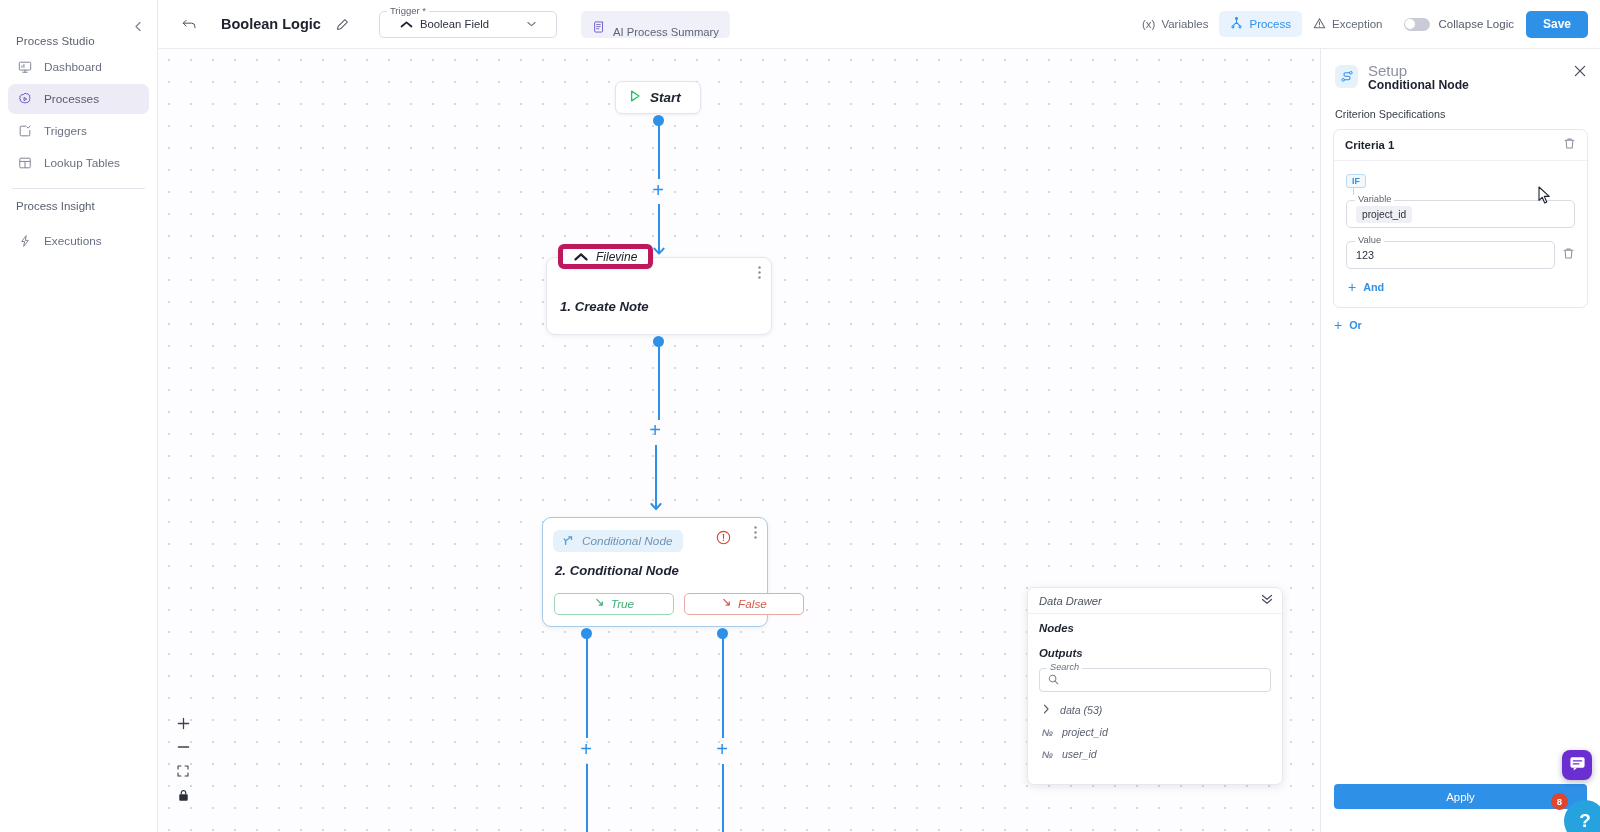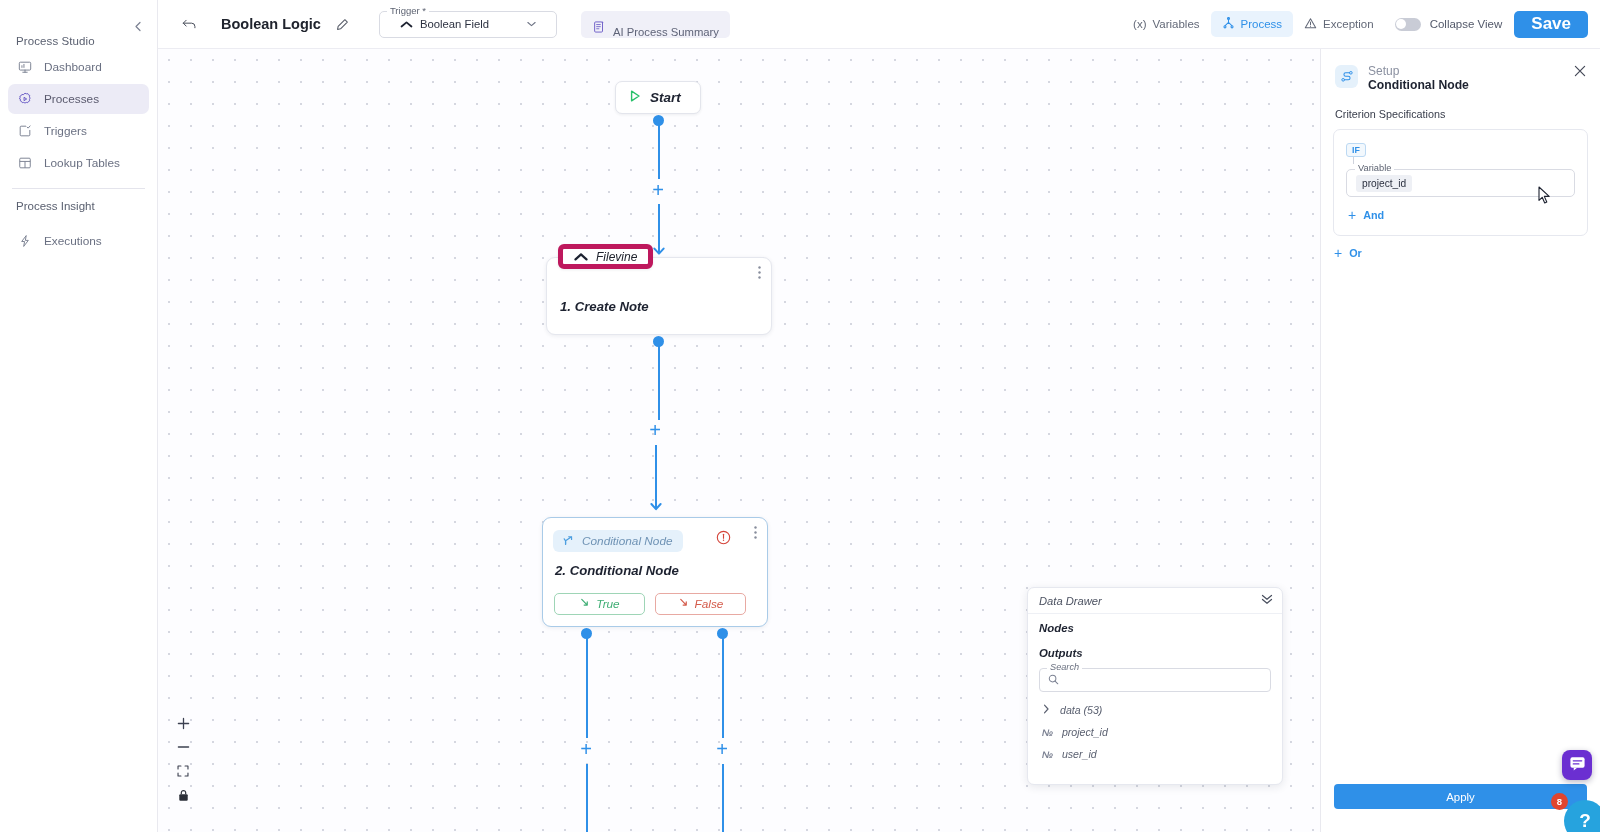--- a/index.html
+++ b/index.html
@@ -76,21 +76,21 @@
   .toggle-wrap { display: flex; align-items: center; gap: 9px; margin: 0 6px 0 10px; }
   .toggle {
     width: 26px; height: 13px; border-radius: 8px; background: #c9ccd6; position: relative; cursor: pointer;
   }
   .toggle::after {
     content: ""; position: absolute; left: 1.5px; top: 1.5px; width: 10px; height: 10px;
     border-radius: 50%; background: #fff;
   }
   .toggle-label { font-size: 11.5px; color: #53596a; }
   .save-btn {
-    background: #2f90e8; color: #fff; font-size: 17px; font-weight: 700;
+    background: #2f90e8; color: #fff; font-size: 12px; font-weight: 700;
     height: 27px; border-radius: 5px; padding: 0 17px; display: flex; align-items: center;
     cursor: pointer; margin-left: 6px;
   }
 
   
   .canvas {
     position: absolute; left: 0; top: 49px; right: 0; bottom: 0;
     background-color: #fdfdff;
     background-image: radial-gradient(#d5d7e0 1px, transparent 1px);
     background-size: 22px 22px;
@@ -128,21 +128,21 @@
   }
   .cond-chip {
     position: absolute; left: 10px; top: 12px; height: 22px; background: #e5f1fb;
     border-radius: 6px; display: flex; align-items: center; gap: 7px; padding: 0 10px;
   }
   .cond-chip-label { font-size: 11.8px; color: #6f93b5; }
   .warn-ico { position: absolute; right: 36px; top: 12px; cursor: pointer; }
   .cond-title { position: absolute; left: 12px; top: 45px; font-size: 13.2px; font-weight: 700; color: #1d2230; }
   .branch-row { position: absolute; left: 11px; top: 75px; display: flex; gap: 10px; }
   .branch {
-    width: 91px; height: 22px; border-radius: 5px; display: flex;
+    width: 120px; height: 22px; border-radius: 5px; display: flex;
     align-items: center; justify-content: center; gap: 6px;
     font-size: 11.8px; cursor: pointer; background: #fff;
   }
   .branch.t { border: 1px solid #9ed5b6; color: #3fae74; }
   .branch.f { border: 1px solid #e8a9a2; color: #d45b4b; }
 
   
   .edge-line { position: absolute; background: #2f90e8; width: 2px; }
   .edge-dot { position: absolute; width: 11px; height: 11px; border-radius: 50%; background: #2f90e8; }
   .edge-plus {
@@ -192,21 +192,21 @@
   
   .rpanel {
     position: absolute; right: 0; top: 49px; width: 280px; bottom: 0;
     background: #fff; border-left: 1px solid #e9e9ef; z-index: 45;
   }
   .rp-head { display: flex; align-items: flex-start; padding: 16px 14px 0 14px; gap: 10px; }
   .rp-icon {
     width: 23px; height: 23px; border-radius: 6px; background: #e5f1fb;
     display: flex; align-items: center; justify-content: center; flex: 0 0 23px;
   }
-  .rp-sub { font-size: 12px; color: #8a90a0; line-height: 12px; }
+  .rp-sub { font-size: 15px; color: #8a90a0; line-height: 12px; }
   .rp-title { font-size: 12.2px; font-weight: 700; color: #1d2230; margin-top: 1px; }
   .rp-close { margin-left: auto; color: #454a58; font-size: 14px; cursor: pointer; line-height: 1; }
   .rp-sectitle { font-size: 10.8px; color: #383d4b; padding: 16px 14px 0 14px; }
 
   .crit-card {
     margin: 9px 12px 0 12px; border: 1px solid #e6e8ef; border-radius: 7px; background: #fff;
   }
   .crit-head {
     display: flex; align-items: center; justify-content: space-between;
     height: 31px; padding: 0 11px; border-bottom: 1px solid #eef0f5;
@@ -409,21 +409,21 @@
             <svg width="13" height="13" viewBox="0 0 14 14">
                 <path d="M7 1.8l5.6 9.8H1.4z" fill="none" stroke="#636978" stroke-width="1.1" stroke-linejoin="round"></path>
                 <path d="M7 5.4v3" stroke="#636978" stroke-width="1.1" stroke-linecap="round"></path>
                 <circle cx="7" cy="10" r=".6" fill="#636978"></circle>
               </svg>
           </span>
           <span>Exception</span>
         </div>
         <div class="toggle-wrap">
           <div class="toggle"></div>
-          <span class="toggle-label">Collapse View</span>
+          <span class="toggle-label">Collapse Logic</span>
         </div>
         <div class="save-btn">Save</div>
       </div>
     </div>
 
     <div class="canvas">
 
       <div class="node start-node">
         <span>
           <svg width="14" height="14" viewBox="0 0 14 14">
@@ -613,30 +613,49 @@
         <span class="rp-close">
           <svg width="12" height="12" viewBox="0 0 12 12">
               <path d="M1.4 1.4l9.2 9.2M10.6 1.4l-9.2 9.2" stroke="#454a58" stroke-width="1.2" stroke-linecap="round"></path>
             </svg>
         </span>
       </div>
 
       <div class="rp-sectitle">Criterion Specifications</div>
 
       <div class="crit-card">
+        <div class="crit-head">
+          <span class="crit-name">Criteria 1</span>
+          <span class="trash">
+            <svg width="13" height="13" viewBox="0 0 14 14">
+                <path d="M2.2 3.4h9.6M5.2 3.4V2.2h3.6v1.2M3.4 3.4l.6 8.4h6l.6-8.4" fill="none" stroke="#8a90a0" stroke-width="1.1" stroke-linecap="round" stroke-linejoin="round"></path>
+              </svg>
+          </span>
+        </div>
         <div class="crit-body">
           <span class="if-chip">IF</span>
           <div class="if-stem"></div>
 
           <div class="rfield" style="margin-top:5px;">
             <span class="rfield-legend">Variable</span>
             <span class="var-token">project_id</span>
           </div>
 
 
+          <div class="val-row" style="margin-top:13px;">
+            <div class="rfield">
+              <span class="rfield-legend">Value</span>
+              <span class="rfield-val">123</span>
+            </div>
+            <span class="trash">
+              <svg width="13" height="13" viewBox="0 0 14 14">
+                  <path d="M2.2 3.4h9.6M5.2 3.4V2.2h3.6v1.2M3.4 3.4l.6 8.4h6l.6-8.4" fill="none" stroke="#8a90a0" stroke-width="1.1" stroke-linecap="round" stroke-linejoin="round"></path>
+                </svg>
+            </span>
+          </div>
 
           <div class="add-link">
             <span class="add-plus">+</span>
             <span>And</span>
           </div>
         </div>
       </div>
 
       <div class="or-link">
         <span class="add-plus">+</span>

